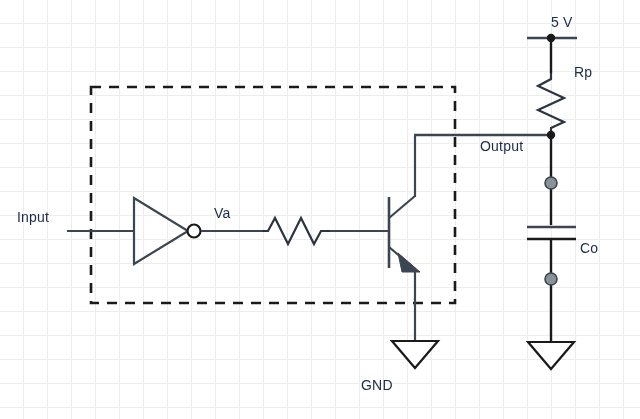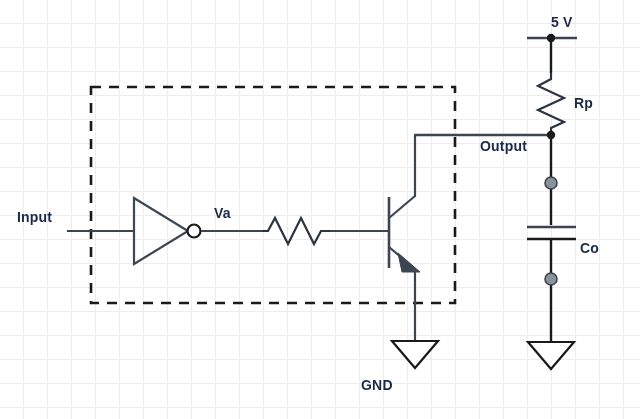--- a/index.html
+++ b/index.html
@@ -25,21 +25,21 @@
     left: 0;
     top: 0;
     width: 640px;
     height: 419px;
   }
   .lbl {
     position: absolute;
     color: #1b2a49;
     font-family: "Liberation Sans", sans-serif;
     font-size: 14px;
-    font-weight: bold;
+    font-weight: normal;
     letter-spacing: 0.2px;
     white-space: nowrap;
     user-select: none;
   }
 </style>
 </head>
 <body>
 
 <div id="canvas">
 
@@ -92,19 +92,19 @@
   </svg>
 
   <div class="lbl" style="left:17px; top:209px;">Input</div>
 
   <div class="lbl" style="left:214px; top:205px;text-align:center;">Va</div>
 
   <div class="lbl" style="left:480px; top:138px;text-align:right;">Output</div>
 
   <div class="lbl" style="left:551px; top:14px;">5 V</div>
 
-  <div class="lbl" style="left:574px; top:95px;">Rp</div>
+  <div class="lbl" style="left:574px; top:64px;">Rp</div>
 
   <div class="lbl" style="left:580px; top:224px;margin-top:16px;">Co</div>
 
   <div class="lbl" style="left:361px; top:377px;">GND</div>
 
 </div>
 
 </body></html>

